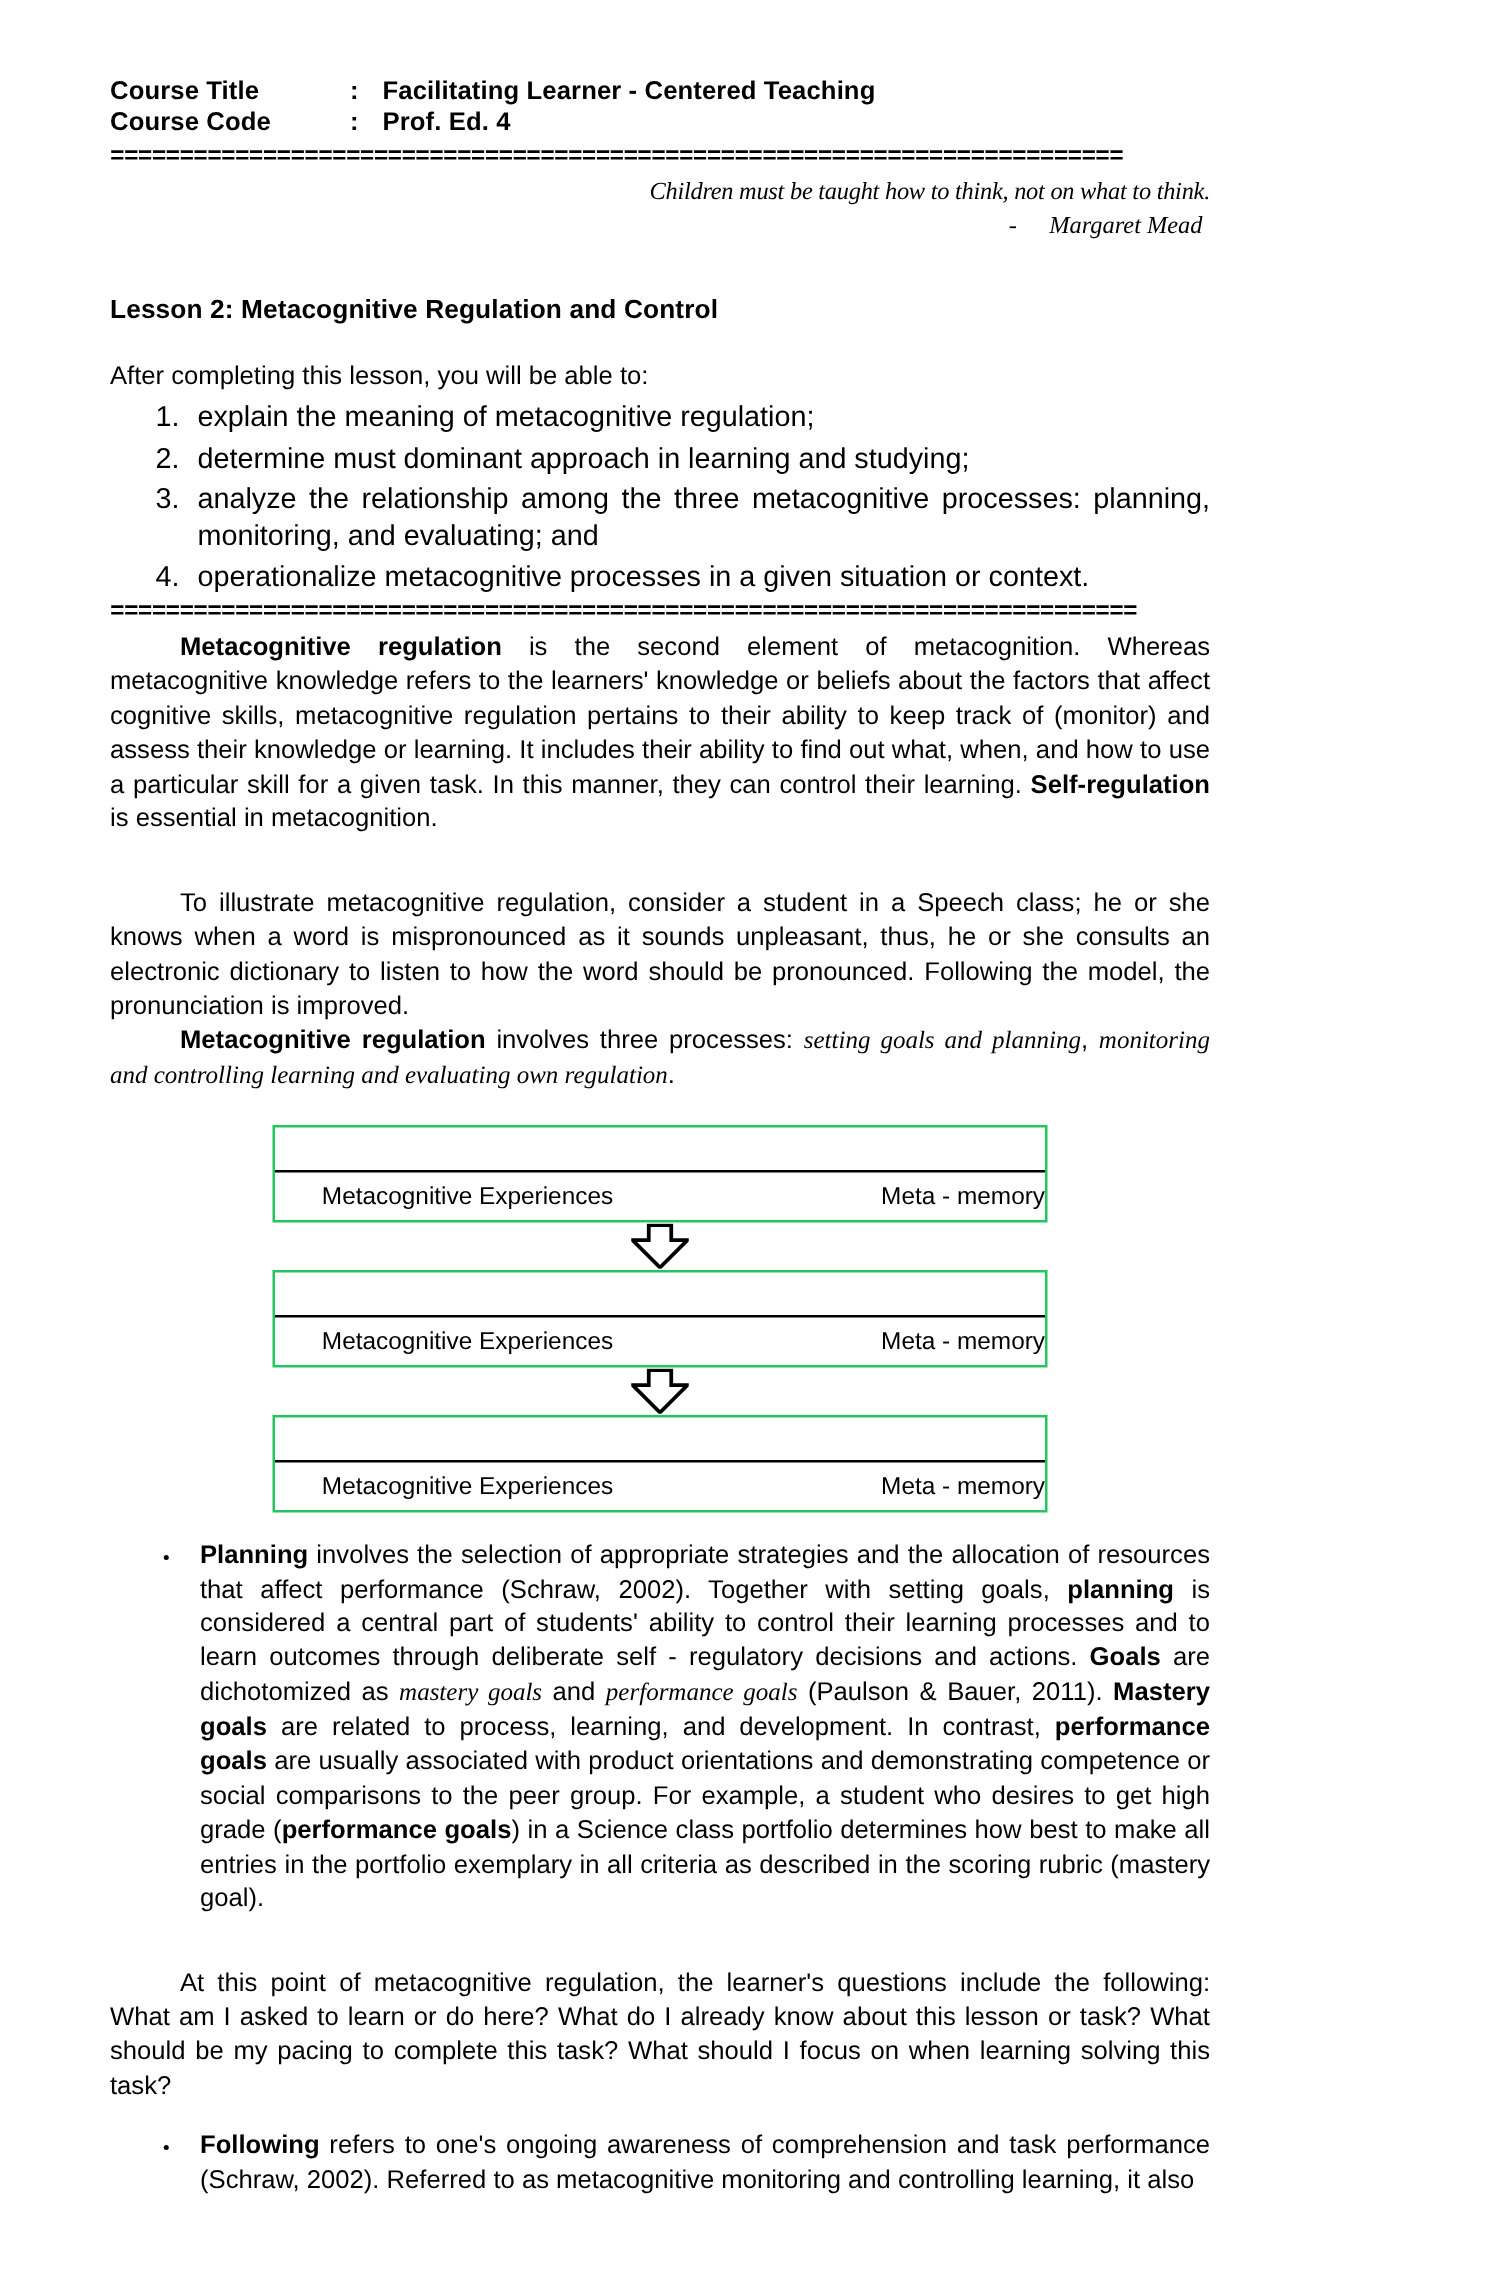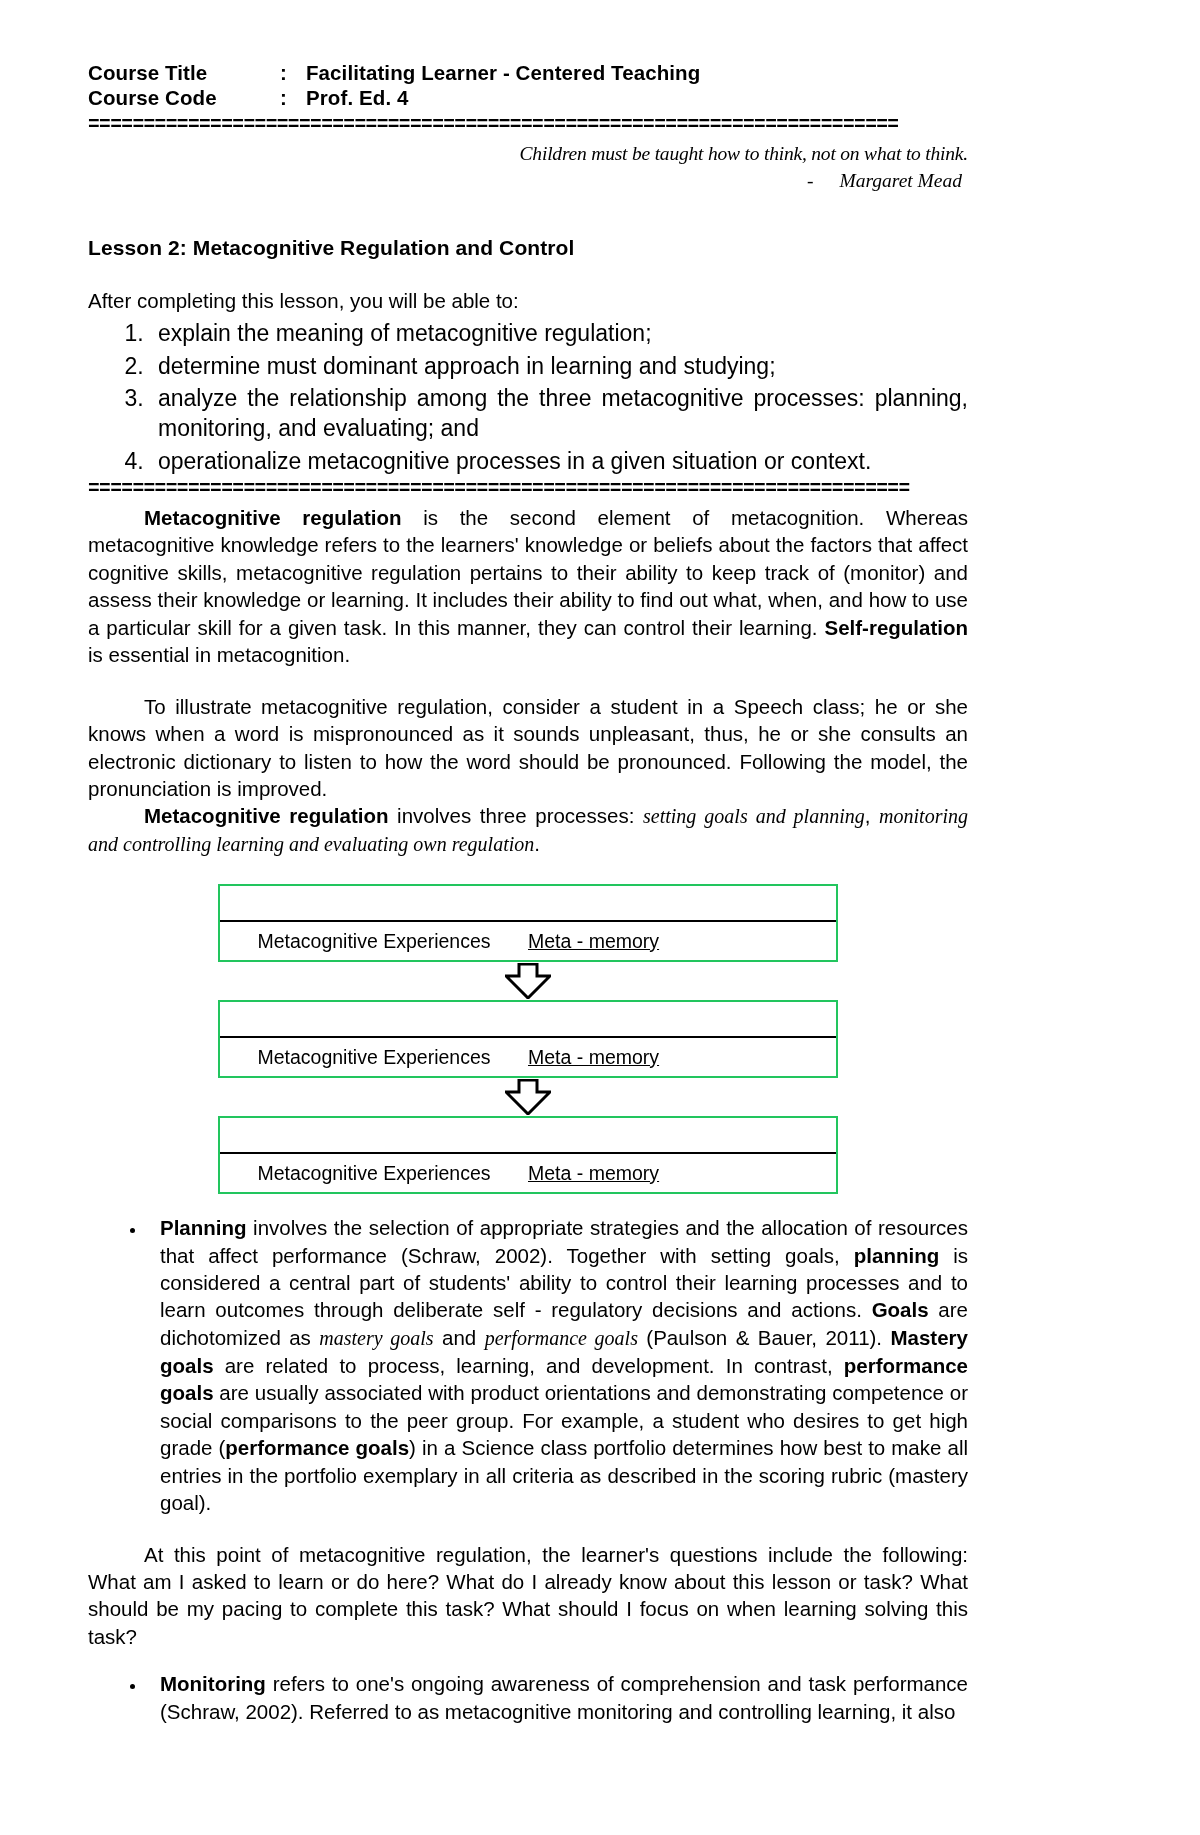--- a/index.html
+++ b/index.html
@@ -124,21 +124,21 @@
   }
 
   
   p.body {
     font-size: 20.5px;
     line-height: 1.34;
     text-align: justify;
     margin: 0;
   }
   p.body.indent { text-indent: 56px; }
-  p.spaced { margin-top: 24px; }
+  p.spaced { margin-top: 40px; }
   .b { font-weight: bold; }
   .i {
     font-family: "Liberation Serif", serif;
     font-style: italic;
     font-size: 20px;
   }
 
   
   .diagram {
     margin: 26px auto 0 auto;
@@ -158,22 +158,21 @@
     display: flex;
     align-items: center;
     font-size: 19.5px;
   }
   .dbox .cell-left {
     flex: 0 0 50%;
     text-align: center;
   }
   .dbox .cell-right {
     flex: 0 0 50%;
-    text-align: left;
-    text-decoration: underline;
+    text-align: right;
   }
   .arrow-wrap {
     height: 38px;
     display: flex;
     justify-content: center;
     align-items: center;
   }
   .diag-caption {
     text-align: center;
     font-weight: bold;
@@ -281,17 +280,17 @@
 
     </div>
 
     <ul class="bullets">
       <li><span class="b">Planning</span><span> involves the selection of appropriate strategies and the allocation of resources that affect performance (Schraw, 2002). Together with setting goals, </span><span class="b">planning</span><span> is considered a central part of students' ability to control their learning processes and to learn outcomes through deliberate self - regulatory decisions and actions. </span><span class="b">Goals</span><span> are dichotomized as </span><span class="i">mastery goals</span><span> and </span><span class="i">performance goals</span><span> (Paulson &amp; Bauer, 2011). </span><span class="b">Mastery goals</span><span> are related to process, learning, and development. In contrast, </span><span class="b">performance goals</span><span> are usually associated with product orientations and demonstrating competence or social comparisons to the peer group. For example, a student who desires to get high grade (</span><span class="b">performance goals</span><span>) in a Science class portfolio determines how best to make all entries in the portfolio exemplary in all criteria as described in the scoring rubric (mastery goal).</span></li>
     </ul>
 
     <p class="body indent spaced">At this point of metacognitive regulation, the learner's questions include the following: What am I asked to learn or do here? What do I already know about this lesson or task? What should be my pacing to complete this task? What should I focus on when learning solving this task?</p>
 
     <ul class="bullets">
-      <li><span class="b">Monitoring</span><span> refers to one's ongoing awareness of comprehension and task performance (Schraw, 2002). Referred to as metacognitive monitoring and controlling learning, it also</span></li>
+      <li><span class="b">Following</span><span> refers to one's ongoing awareness of comprehension and task performance (Schraw, 2002). Referred to as metacognitive monitoring and controlling learning, it also</span></li>
     </ul>
 
   </div>
 </div>
 
 </body></html>

